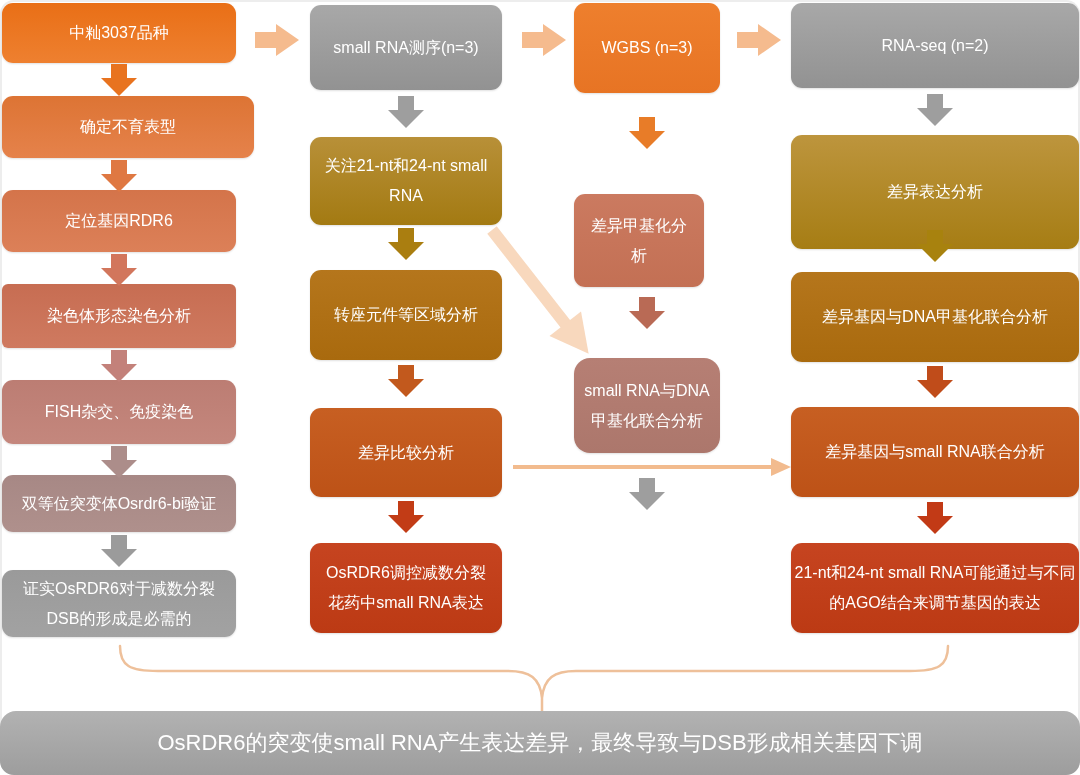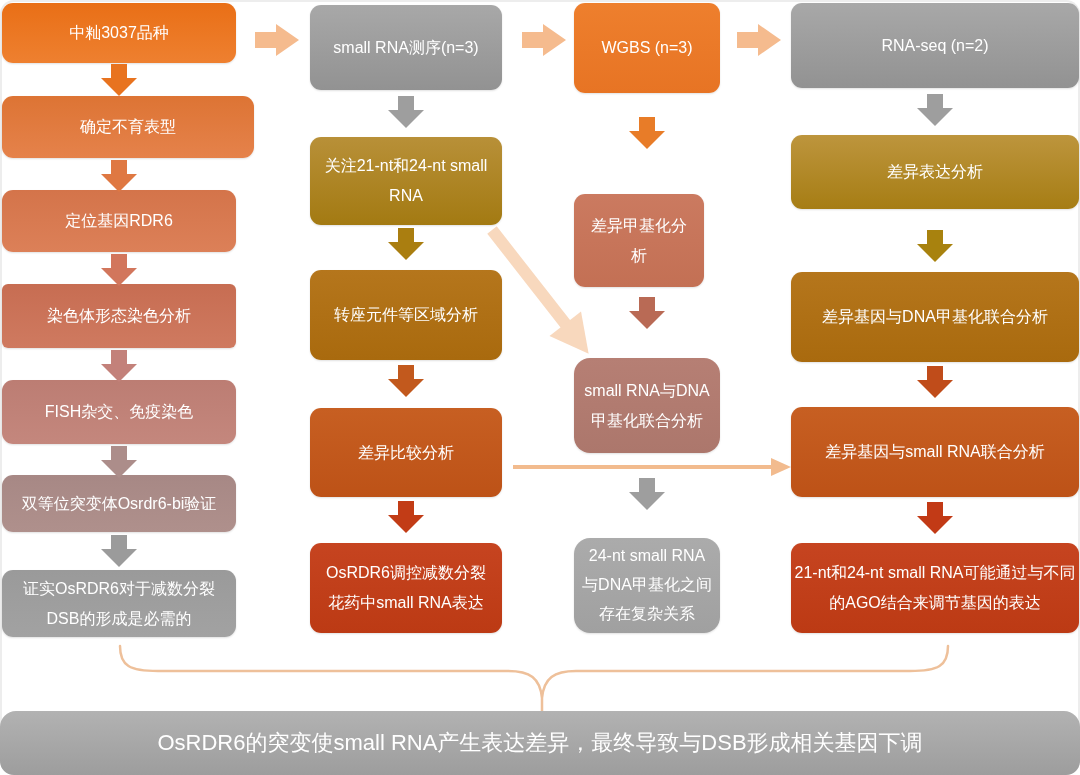--- a/index.html
+++ b/index.html
@@ -70,28 +70,27 @@
   <div class="node" style="left:310px;top:543px;width:192px;height:90px;background:linear-gradient(180deg,#c64420,#bc3a14);padding:4px 14px;">OsRDR6调控减数分裂花药中small RNA表达</div>
 
   <div class="arr-d" style="--c:#9e9e9e;left:388px;top:96px;"></div>
   <div class="arr-d" style="--c:#aa7e10;left:388px;top:228px;"></div>
   <div class="arr-d" style="--c:#c2591d;left:388px;top:365px;"></div>
   <div class="arr-d" style="--c:#c23c16;left:388px;top:501px;"></div>
 
   <div class="node" style="left:574px;top:3px;width:146px;height:90px;background:linear-gradient(180deg,#ee7f2d,#e77424);">WGBS (n=3)</div>
   <div class="node" style="left:574px;top:194px;width:130px;height:93px;background:linear-gradient(180deg,#cb7a60,#c37054);">差异甲基化分析</div>
   <div class="node r16" style="left:574px;top:358px;width:146px;height:95px;background:linear-gradient(180deg,#b67f74,#ac776c);padding:12px 8px;">small RNA与DNA甲基化联合分析</div>
-  <div class="node r16" style="left:574px;top:538px;width:146px;height:95px;background:linear-gradient(180deg,#ababab,#a0a0a0);padding:4px 8px;line-height:1.8;">24-nt small RNA与DNA甲基化之间存在复杂关系</div>
 
   <div class="arr-d" style="--c:#e87c28;left:629px;top:117px;"></div>
   <div class="arr-d" style="--c:#b96a55;left:629px;top:297px;"></div>
   <div class="arr-d" style="--c:#9e9e9e;left:629px;top:478px;"></div>
 
   <div class="node" style="left:791px;top:3px;width:288px;height:85px;background:linear-gradient(180deg,#a8a8a8,#929292);">RNA-seq (n=2)</div>
-  <div class="node" style="left:791px;top:135px;width:288px;height:74px;background:linear-gradient(180deg,#bd953d,#a67d14);">差异表达分析</div>
+  <div class="node" style="left:791px;top:135px;width:288px;height:114px;background:linear-gradient(180deg,#bd953d,#a67d14);">差异表达分析</div>
   <div class="node" style="left:791px;top:272px;width:288px;height:90px;background:linear-gradient(180deg,#b5761c,#a96a0e);">差异基因与DNA甲基化联合分析</div>
   <div class="node" style="left:791px;top:407px;width:288px;height:90px;background:linear-gradient(180deg,#c75f22,#bd5217);">差异基因与small RNA联合分析</div>
   <div class="node" style="left:791px;top:543px;width:288px;height:90px;background:linear-gradient(180deg,#c64420,#bc3a14);padding:4px 0;">21-nt和24-nt small RNA可能通过与不同的AGO结合来调节基因的表达</div>
 
   <div class="arr-d" style="--c:#9e9e9e;left:917px;top:94px;"></div>
   <div class="arr-d" style="--c:#a8820e;left:917px;top:230px;"></div>
   <div class="arr-d" style="--c:#c04c1a;left:917px;top:366px;"></div>
   <div class="arr-d" style="--c:#c23a16;left:917px;top:502px;"></div>
 
   <div class="arr-r" style="--c:#f5bb8e;left:255px;top:24px;"></div>

